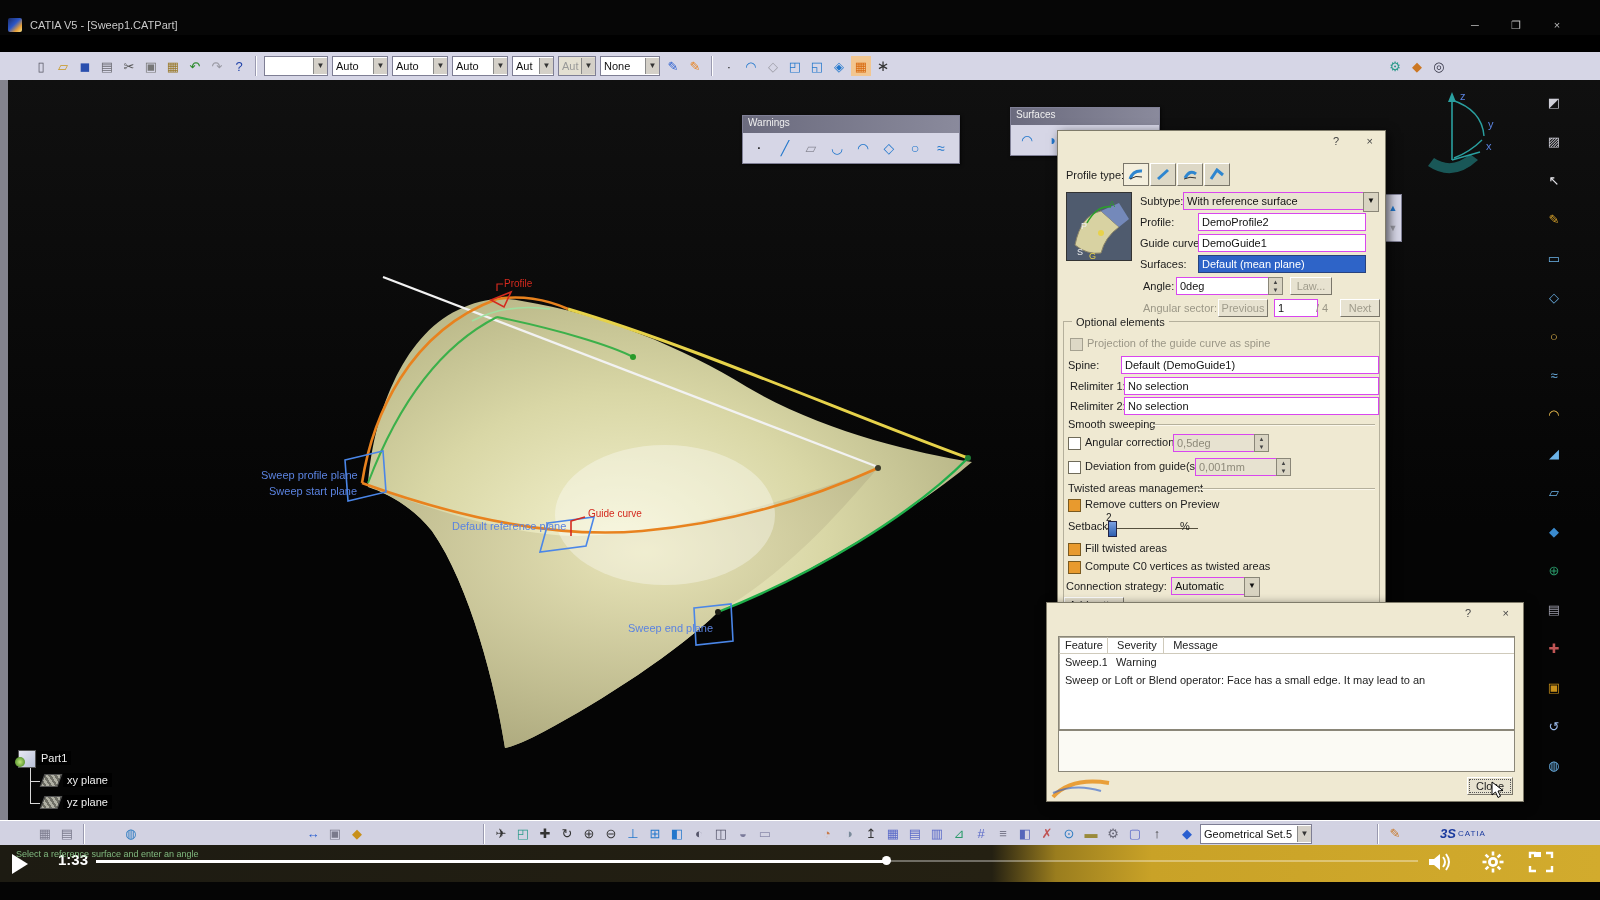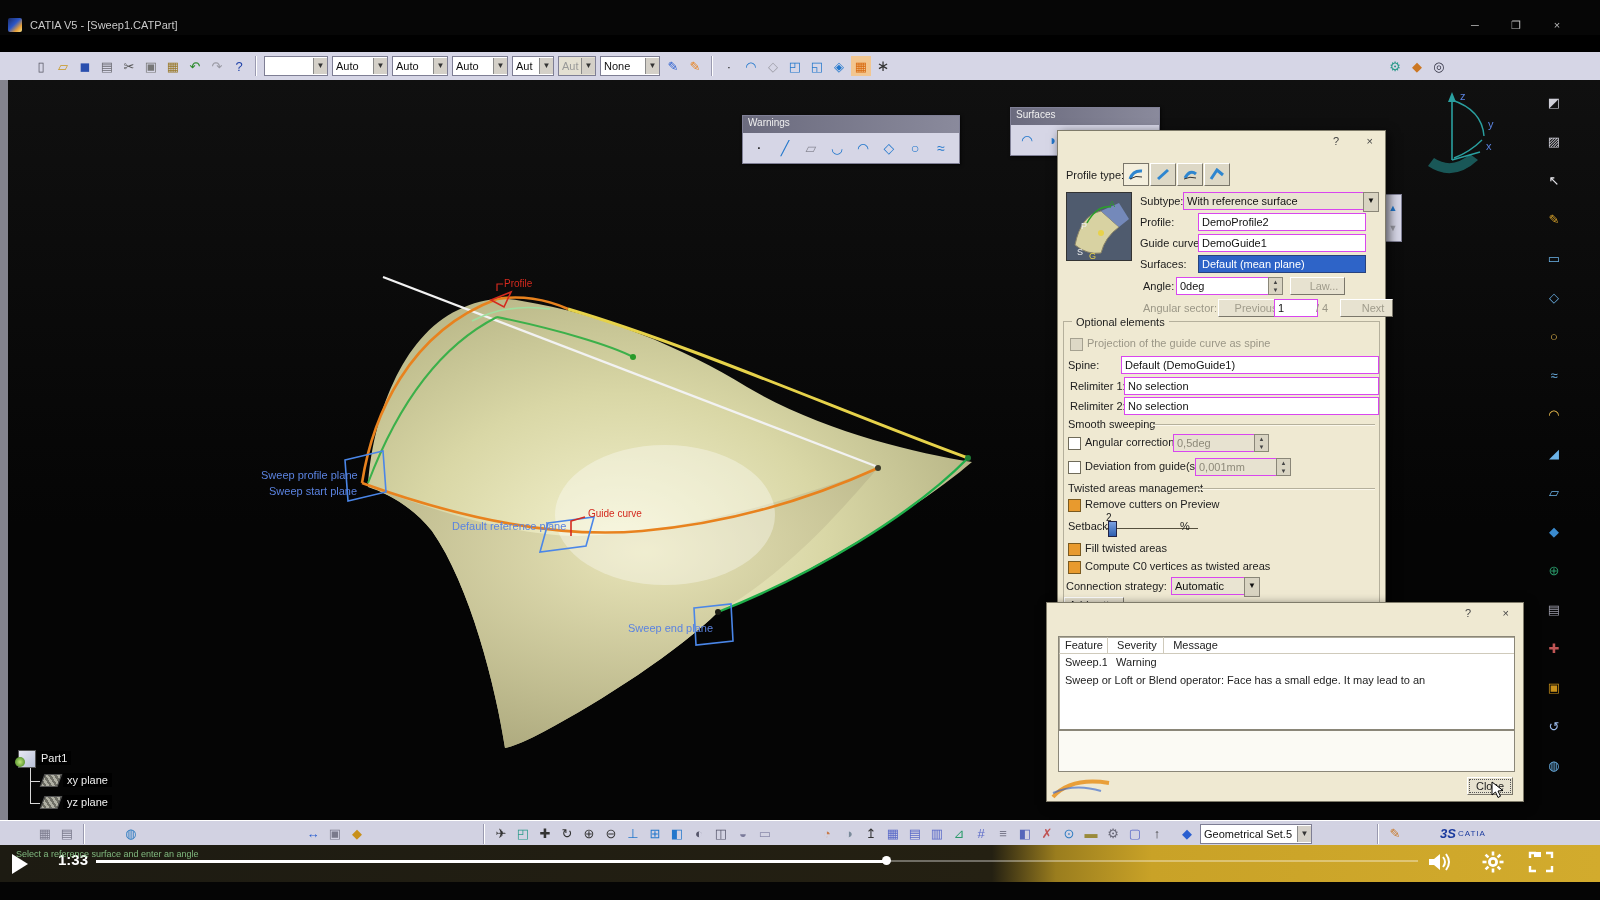--- a/index.html
+++ b/index.html
@@ -45,21 +45,21 @@
   .fld.sel{background:#2e64c8;color:#fff;border-color:#27427e;}
   .fld.dis{background:#e7e2d0;color:#8e8a7a;}
   .lbl{position:absolute;font-size:11px;color:#1c1c1c;white-space:nowrap;}
   .lbl.dis{color:#9b9787;}
   .grouphdr{position:absolute;font-size:11px;color:#1c1c1c;white-space:nowrap;}
   .hline{position:absolute;height:1px;background:#b5b09c;border-bottom:1px solid #fbf8ec;}
   .cbx{position:absolute;width:11px;height:11px;border:1px solid #6f6b5a;background:#fff;}
   .cbx.on{background:#e89a2e;border-color:#7a5a20;}
   .cbx.dis{background:#ddd8c6;border-color:#a5a190;}
   .btn{position:absolute;background:#e7e2d0;border:1px solid #fff;border-right-color:#7a766a;border-bottom-color:#7a766a;font-size:11px;text-align:center;color:#1c1c1c;}
-  .btn.dis{color:#a09c8c;padding-left:13px;}
+  .btn.dis{color:#a09c8c;}
   .spin{position:absolute;width:13px;height:16px;background:#d9d4c2;border:1px solid #8a8678;font-size:6px;line-height:8px;text-align:center;color:#444;}
   
   .wtable{position:absolute;background:#fff;border:1px solid #8a8678;box-shadow:inset 1px 1px 0 #b0ac9c;}
   .wth{display:inline-block;font-size:11px;padding:2px 6px;border-right:1px solid #cfcabb;color:#222;}
   .wtd{display:inline-block;font-size:11px;padding:2px 6px;color:#222;white-space:nowrap;overflow:hidden;}
   
   .btoolbar{left:0;top:820px;width:1600px;height:25px;background:#d2d2e2;border-top:1px solid #fff;display:flex;align-items:center;}
   .playerbar{left:0;top:845px;width:1600px;height:37px;
      background:linear-gradient(90deg,#1d1b12 0%,#242012 62%,#9a7d1e 66%,#c9a227 72%,#d2ab2d 100%);}
   .bottomblack{left:0;top:882px;width:1600px;height:18px;background:#050505;}

